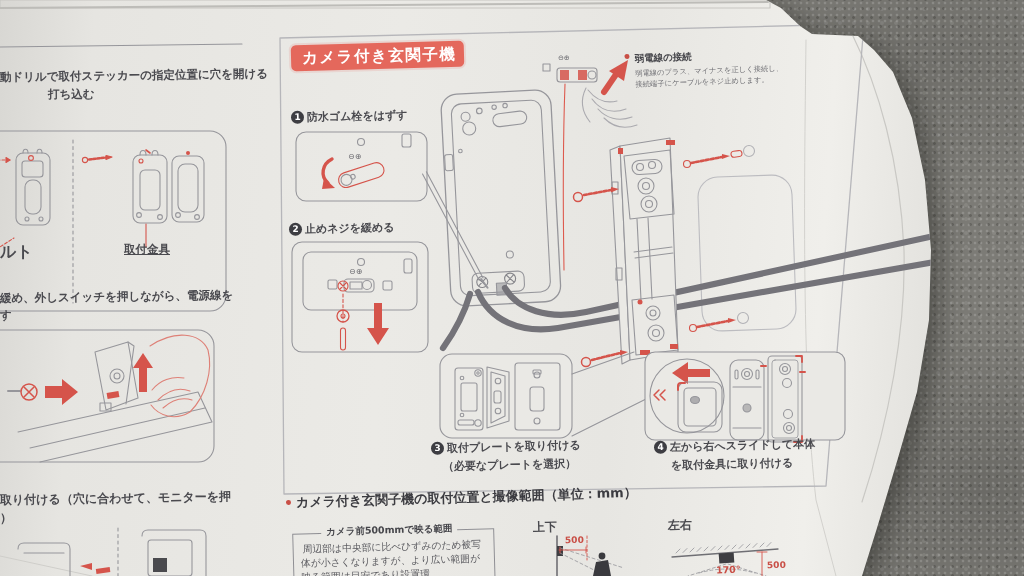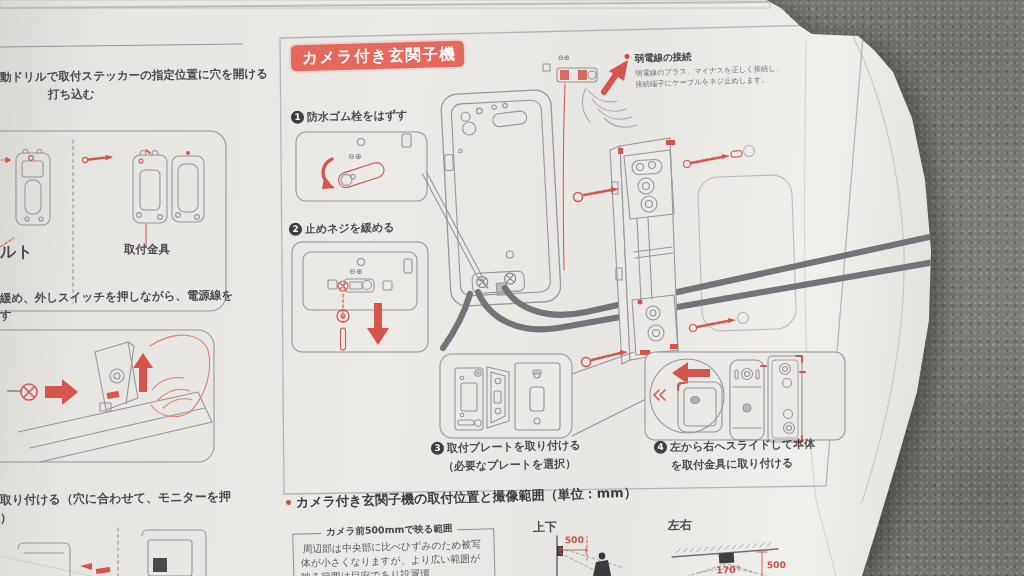--- a/index.html
+++ b/index.html
@@ -366,21 +366,21 @@
           <path d="M726,564 L688,576 M728,564 L766,576" stroke-dasharray="3 2.6" stroke-width=".8"></path>
           <path d="M699,573 Q727,565 755,573" stroke-dasharray="3 2.6" stroke-width=".8"></path>
           <path d="M762,552 V576 M757,552 h10" stroke="#d5544b" stroke-width=".9"></path>
         </g>
       </g>
     </svg>
 
     <div class="t jp" style="left:0px;top:70px;font-size:11.5px;transform:rotate(-.8deg);transform-origin:left center;">動ドリルで取付ステッカーの指定位置に穴を開ける</div>
     <div class="t jp" style="left:0px;top:87px;font-size:11.5px;margin-left:48px;">打ち込む</div>
     <div class="t jp" style="left:0px;top:242px;font-size:16px;">ルト</div>
-    <div class="t jp" style="left:124px;top:242px;font-size:11.5px;">取付金具</div>
+    <div class="t jp" style="left:124px;top:242px;font-size:11.5px;text-decoration:underline;">取付金具</div>
     <div class="t jp" style="left:0px;top:291px;font-size:11.5px;transform:rotate(-.8deg);transform-origin:left center;">緩め、外しスイッチを押しながら、電源線を</div>
     <div class="t jp" style="left:0px;top:308px;font-size:11.5px;">す</div>
     <div class="t jp" style="left:0px;top:492px;font-size:12px;transform:rotate(-.9deg);transform-origin:left center;">取り付ける（穴に合わせて、モニターを押</div>
     <div class="t jp" style="left:0px;top:510px;font-size:12px;">）</div>
 
     <div id="badge">カメラ付き玄関子機</div>
 
     <div class="t jp" style="left:291px;top:110px;font-size:11px;transform:rotate(-1.2deg);transform-origin:left center;">
       <span class="stepnum">1</span><span>防水ゴム栓をはずす</span>
     </div>

